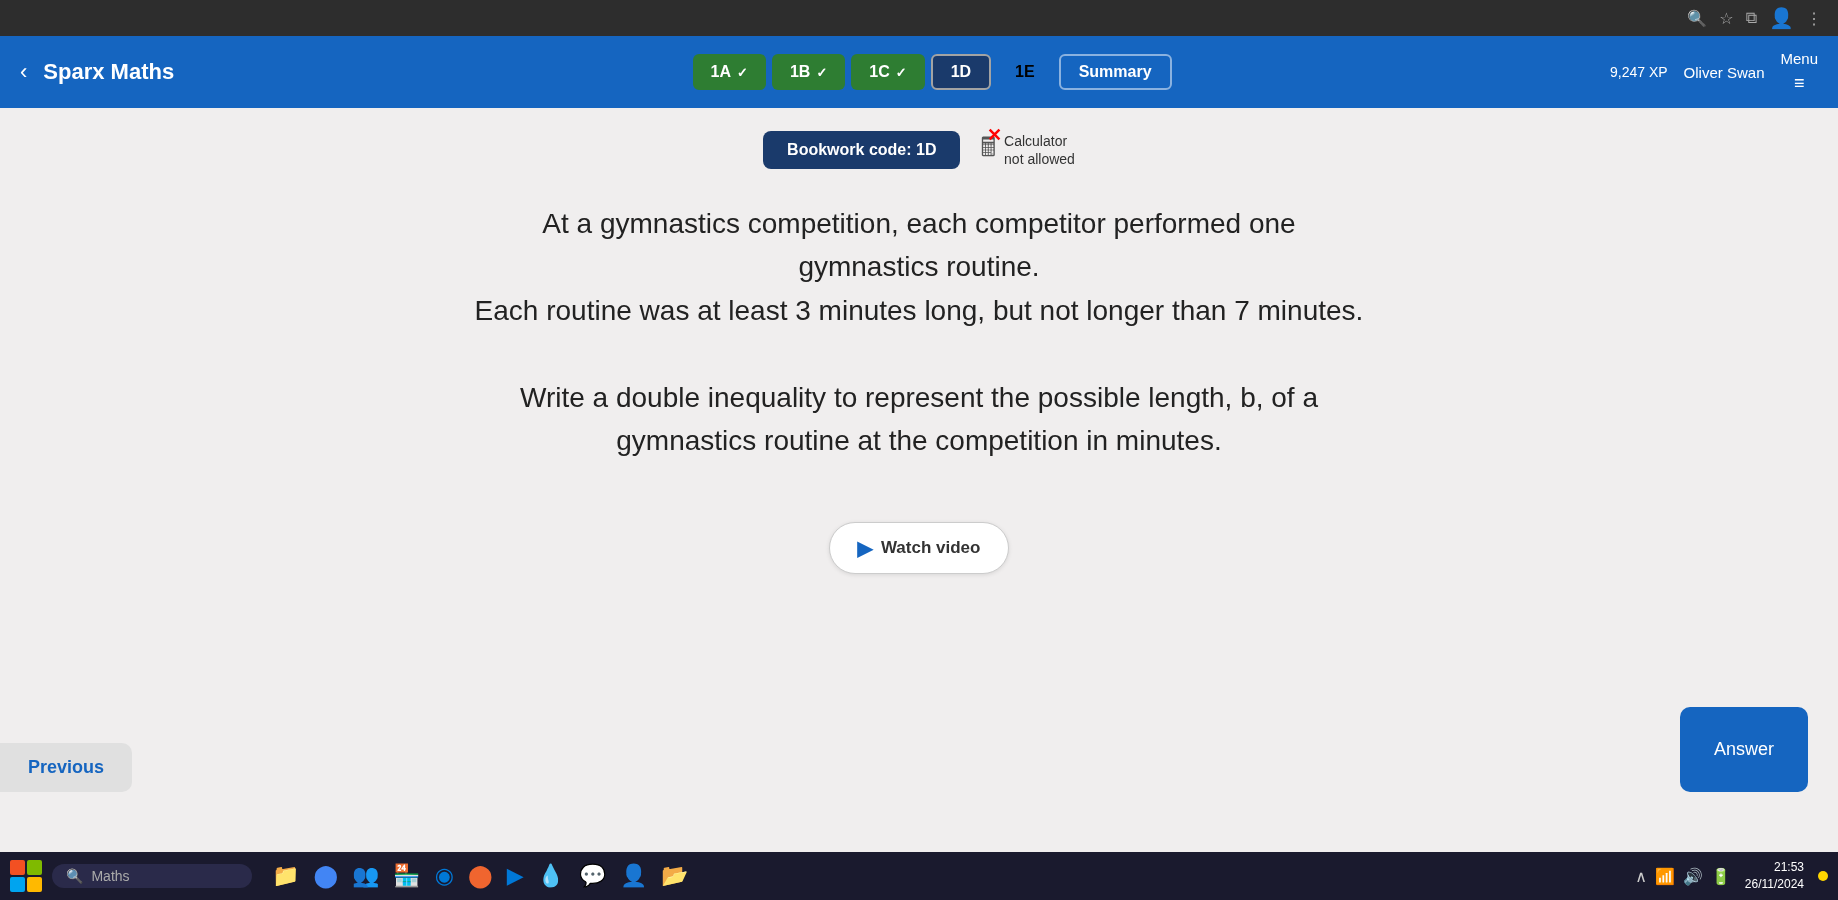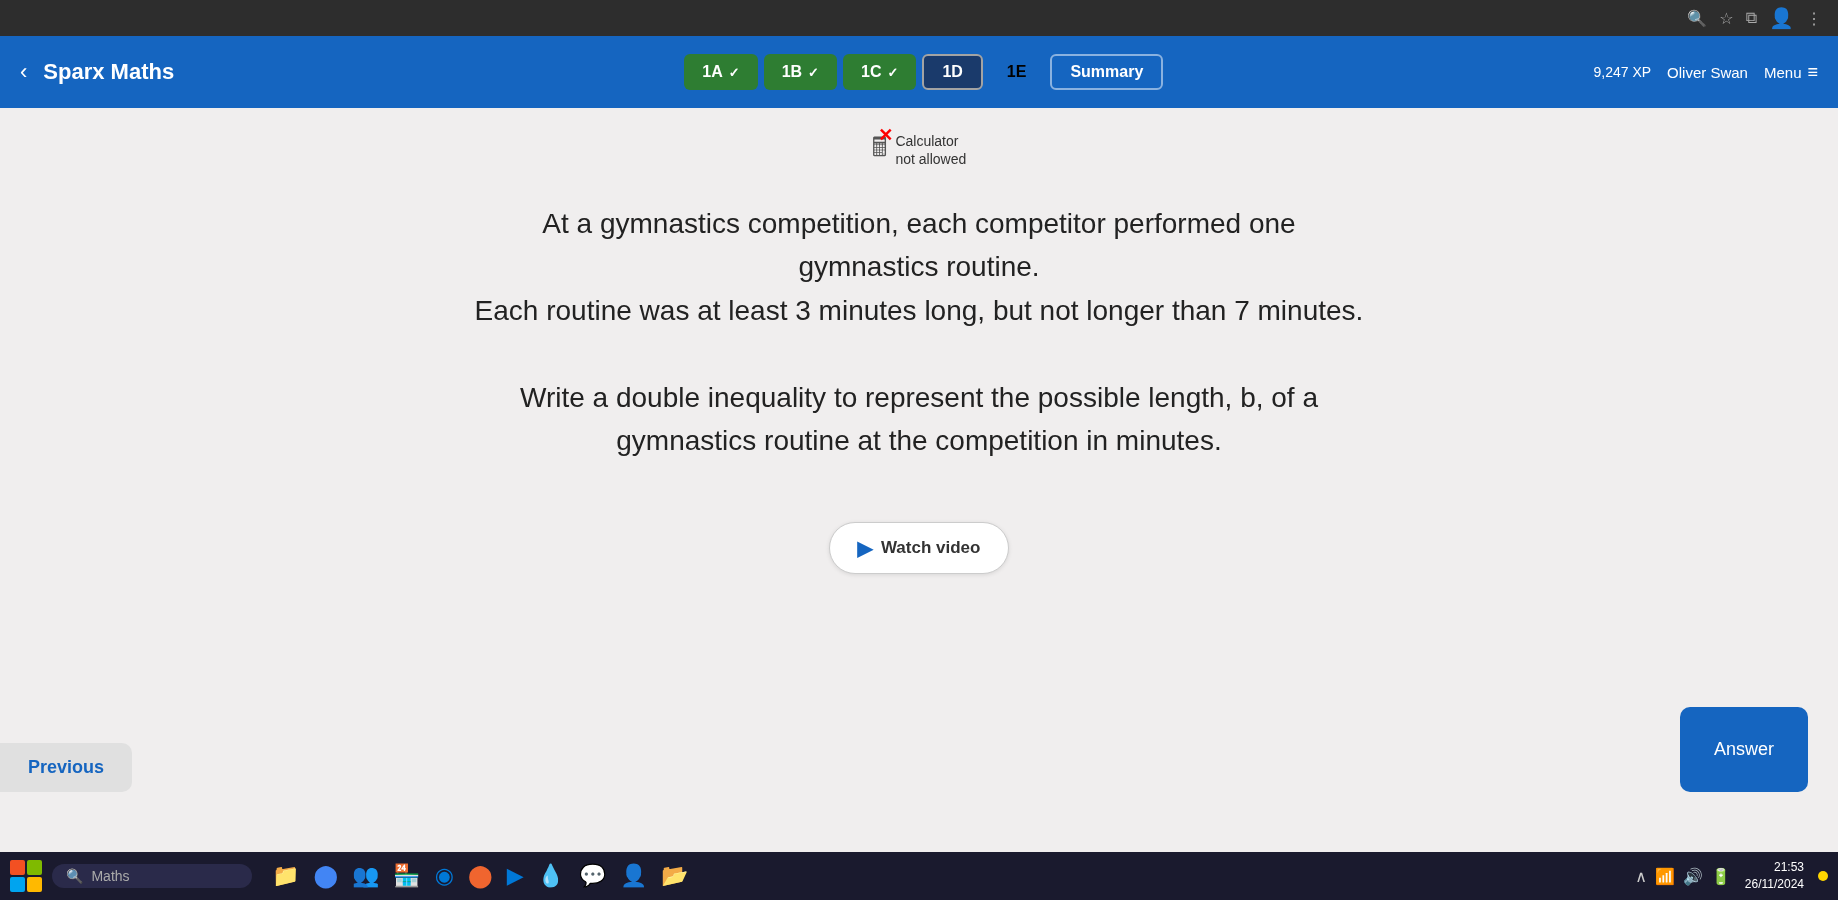--- a/index.html
+++ b/index.html
@@ -117,20 +117,21 @@
       color: white;
       font-size: 15px;
     }
     .menu-text {
       color: white;
       font-size: 15px;
       cursor: pointer;
       display: flex;
       align-items: center;
       gap: 6px;
+      flex-direction: column;
     }
     .hamburger {
       font-size: 18px;
     }
 
     
     .content-area {
       width: 100%;
       height: calc(100% - 72px);
       background: #f0eeee;
@@ -375,20 +376,21 @@
       <span class="menu-text">
         <span>Menu</span>
         <span class="hamburger">≡</span>
       </span>
     </div>
   </div>
 
   <div class="content-area">
 
     <div class="bookwork-bar">
+      <button class="bookwork-code-btn">Bookwork code: 1D</button>
       <div class="calculator-info">
         <div class="calc-icon" style="position:relative; display:inline-block;">
           <span style="font-size:26px;">🖩</span>
           <span class="calc-x" style="position:absolute; top:-4px; right:-6px; color:red; font-size:18px; font-weight:bold;">✕</span>
         </div>
         <div class="calc-text">
           <span>Calculator</span>
           <span>not allowed</span>
         </div>
       </div>

